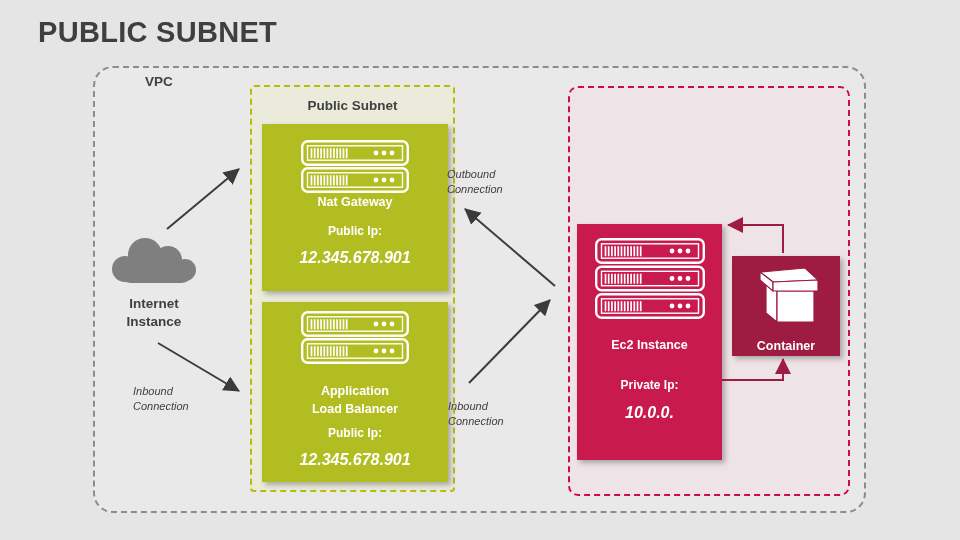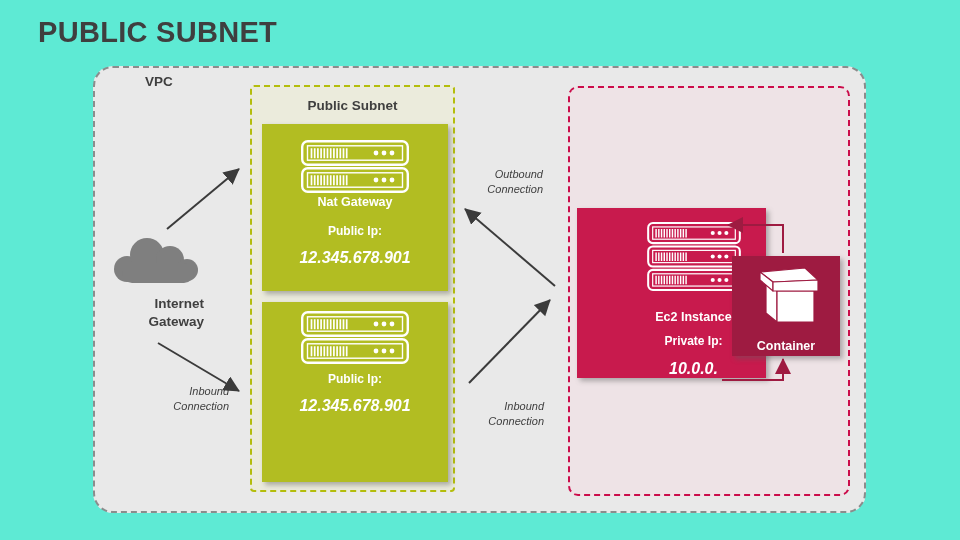--- a/index.html
+++ b/index.html
@@ -13,21 +13,21 @@
     --private-subnet-border:#cb0c4a;
     --crimson-box:#c81a4d;
     --dark-crimson-box:#9e1b41;
     --arrow-dark:#3b3b3b;
     --arrow-crimson:#9e1b41;
     --white-text:#ffffff;
     --cloud-gray:#7f7f7f;
   }
   html,body{margin:0;padding:0;background:#fff;}
   .stage{
-    position:relative;width:960px;height:540px;background:#5eead4;overflow:hidden;
+    position:relative;width:960px;height:540px;background:#e5e5e5;overflow:hidden;
     font-family:"Liberation Sans",sans-serif;
   }
   .page-title{
     position:absolute;left:38px;top:16px;
     font-size:29px;font-weight:800;letter-spacing:.3px;color:var(--title-text,#3f3f3f);
   }
   .vpc{
     position:absolute;left:93px;top:66px;width:773px;height:447px;box-sizing:border-box;
     background:var(--vpc-fill,#e9e9e9);border:2px dashed var(--vpc-border,#8c8c8c);border-radius:20px;
   }
@@ -51,43 +51,43 @@
   }
   .node{
     position:absolute;display:flex;flex-direction:column;align-items:center;
     color:var(--white-text,#fff);box-shadow:3px 3px 5px rgba(90,90,90,.45);
   }
   .node-green{background:var(--green-box,#b2bd22);}
   .node-crimson{background:var(--crimson-box,#c81a4d);}
   .node-darkcrimson{background:var(--dark-crimson-box,#9e1b41);}
   .nat-node{left:10px;top:37px;width:186px;height:167px;}
   .alb-node{left:10px;top:215px;width:186px;height:180px;}
-  .ec2-node{left:7px;top:120px;width:145px;height:170px;padding-left:44px;}
+  .ec2-node{left:7px;top:136px;width:145px;height:236px;}
   .container-node{left:162px;top:168px;width:108px;height:100px;}
   .node-title{font-size:12.5px;font-weight:bold;line-height:18px;text-align:center;}
   .node-sub{font-size:12px;font-weight:600;}
   .node-ip{font-size:16px;font-weight:bold;font-style:italic;}
   .nat-node .server-icon{margin-top:16px;}
   .nat-node .node-title{}
   .nat-node .node-sub{margin-top:13px;}
   .nat-node .node-ip{margin-top:11px;}
   .alb-node .server-icon{margin-top:9px;}
   .alb-node .node-title{margin-top:18px;}
   .alb-node .node-sub{margin-top:8px;}
   .alb-node .node-ip{margin-top:11px;}
   .ec2-node .server-icon{margin-top:14px;}
   .ec2-node .node-title{margin-top:17px;}
-  .ec2-node .node-sub{margin-top:8px;}
+  .ec2-node .node-sub{margin-top:24px;}
   .ec2-node .node-ip{margin-top:12px;}
   .container-node .box-icon{margin-top:9px;}
   .container-node .node-title{margin-top:12px;}
-  .cloud-wrap{position:absolute;left:104px;top:231px;width:100px;text-align:right;}
+  .cloud-wrap{position:absolute;left:104px;top:231px;width:100px;text-align:center;}
   .cloud-label{margin-top:4px;font-size:13.5px;font-weight:bold;line-height:18px;color:var(--title-text,#3f3f3f);}
   .conn-label{
-    position:absolute;width:96px;text-align:right;
+    position:absolute;width:96px;text-align:left;
     font-size:11px;font-style:italic;line-height:15px;color:var(--title-text,#3f3f3f);
   }
   .outbound-label{left:447px;top:167px;}
   .inbound-mid-label{left:448px;top:399px;}
   .inbound-left-label{left:133px;top:384px;}
   .overlay{position:absolute;left:0;top:0;pointer-events:none;}
 </style>
 </head>
 <body>
 
@@ -149,20 +149,24 @@
               <rect x="6.5" y="5.8" width="95" height="14.4" stroke-width="1.4"></rect>
               <path stroke-width="1.7" d="M10.5 8.2v10M13.7 8.2v10M16.9 8.2v10M20.1 8.2v10M23.3 8.2v10M26.5 8.2v10M29.7 8.2v10M32.9 8.2v10M36.1 8.2v10M39.3 8.2v10M42.5 8.2v10M45.7 8.2v10"></path>
               <g fill="#fff" stroke="none">
                   <circle cx="75" cy="13" r="2.4"></circle>
                   <circle cx="83" cy="13" r="2.4"></circle>
                   <circle cx="91" cy="13" r="2.4"></circle>
                 </g>
             </g>
           </g>
         </svg>
+        <div class="node-title">
+          <div>Application</div>
+          <div>Load Balancer</div>
+        </div>
         <div class="node-sub">Public Ip:</div>
         <div class="node-ip">12.345.678.901</div>
       </div>
     </div>
 
     <div class="subnet private-subnet">
 
       <div class="node node-crimson ec2-node">
         <svg class="server-icon" width="110" height="81" viewBox="0 0 110 81">
           <g fill="none" stroke="#fff">
@@ -223,21 +227,21 @@
       <g fill="var(--cloud-gray,#7f7f7f)">
         <circle cx="19" cy="38" r="13"></circle>
         <circle cx="39" cy="24" r="17"></circle>
         <circle cx="62" cy="29" r="14"></circle>
         <circle cx="79" cy="39" r="11"></circle>
         <rect x="14" y="32" width="72" height="20" rx="10"></rect>
       </g>
     </svg>
     <div class="cloud-label">
       <div>Internet</div>
-      <div>Gateway</div>
+      <div>Instance</div>
     </div>
   </div>
 
   <div class="conn-label outbound-label">
     <div>Outbound</div>
     <div>Connection</div>
   </div>
   <div class="conn-label inbound-mid-label">
     <div>Inbound</div>
     <div>Connection</div>

